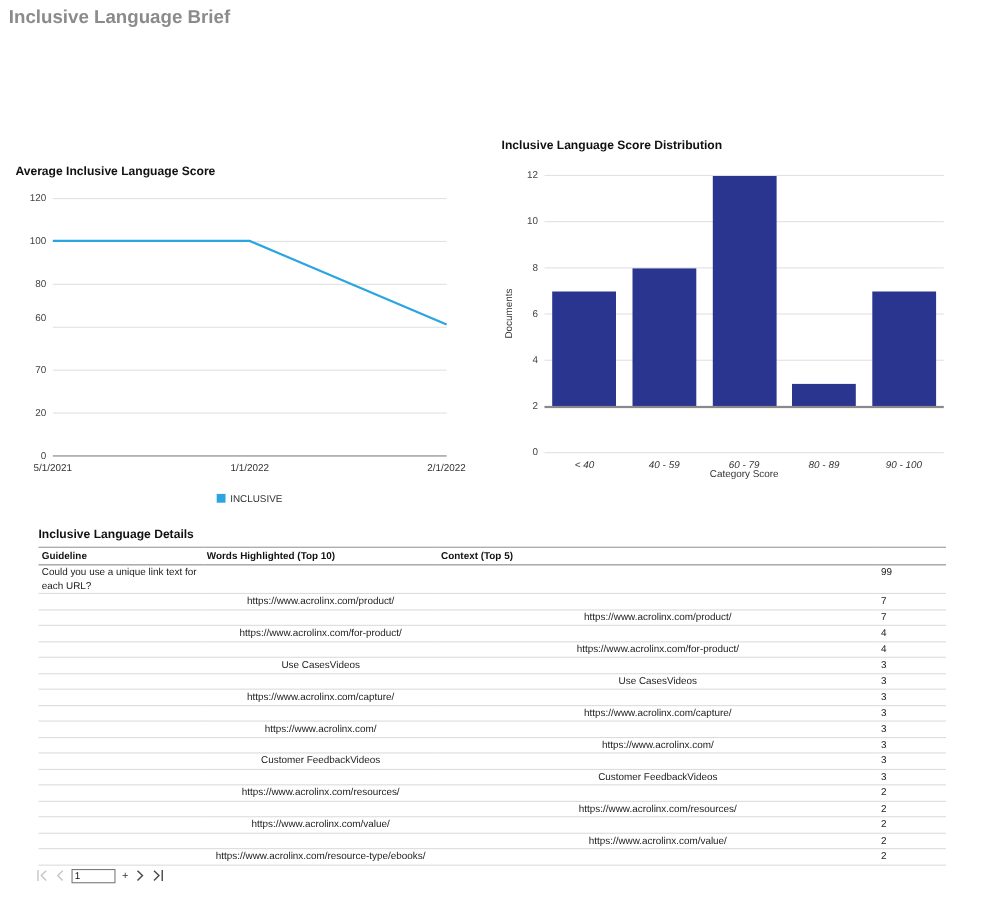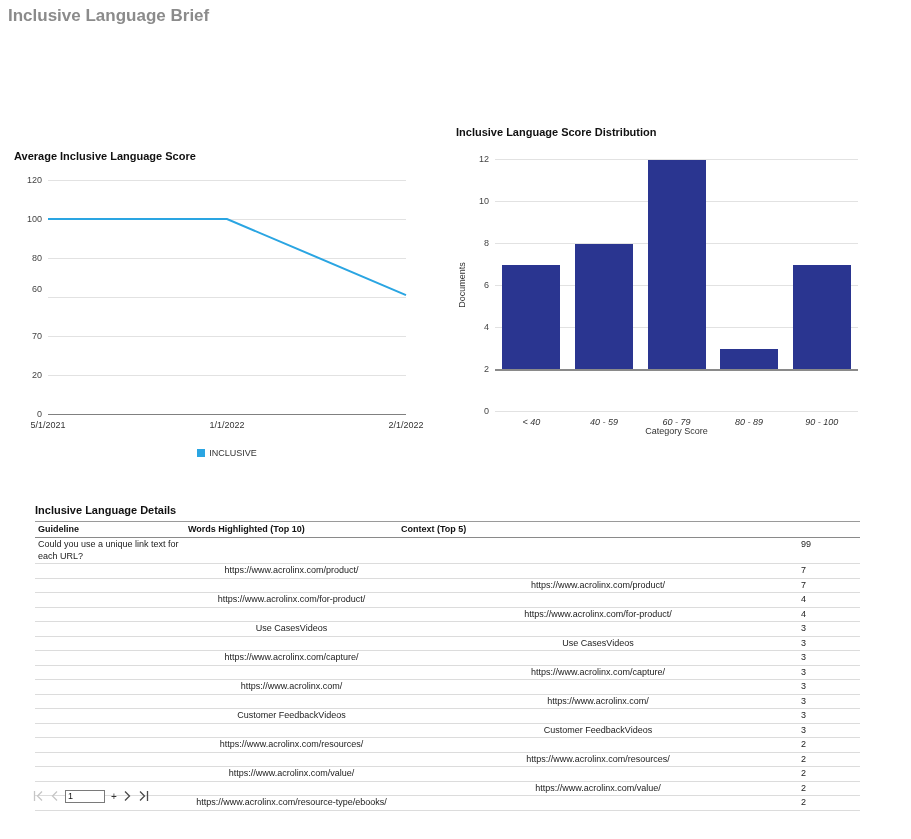--- a/index.html
+++ b/index.html
@@ -49,21 +49,21 @@
     font-size: 9px; color: #333; transform: rotate(-90deg);
   }
   #bar-xlabels { position: absolute; left: 39px; top: 293px; width: 363px; height: 12px; }
   #bar-xlabels .xtick { position: absolute; text-align: center; font-size: 9px; color: #333; font-style: italic; }
   .bar-xlabel {
     position: absolute; left: 39px; top: 302px; width: 363px; text-align: center;
     font-size: 9px; color: #333;
   }
 
   
-  .details-section { position: absolute; left: 35px; top: 504px; width: 825px; }
+  .details-section { position: absolute; left: 35px; top: 480px; width: 825px; }
   .details-section .chart-title { margin-bottom: 5px; }
   table.details { width: 825px; border-collapse: collapse; table-layout: fixed; }
   table.details th {
     text-align: left; font-size: 9px; font-weight: bold; color: #111;
     padding: 2px 3px; border-top: 1px solid #9a9a9a; border-bottom: 1px solid #8a8a8a;
     line-height: 11px;
   }
   table.details td {
     font-size: 9px; color: #222; padding: 1px 3px; vertical-align: top;
     border-bottom: 1px solid #dcdcdc; line-height: 11.5px;

